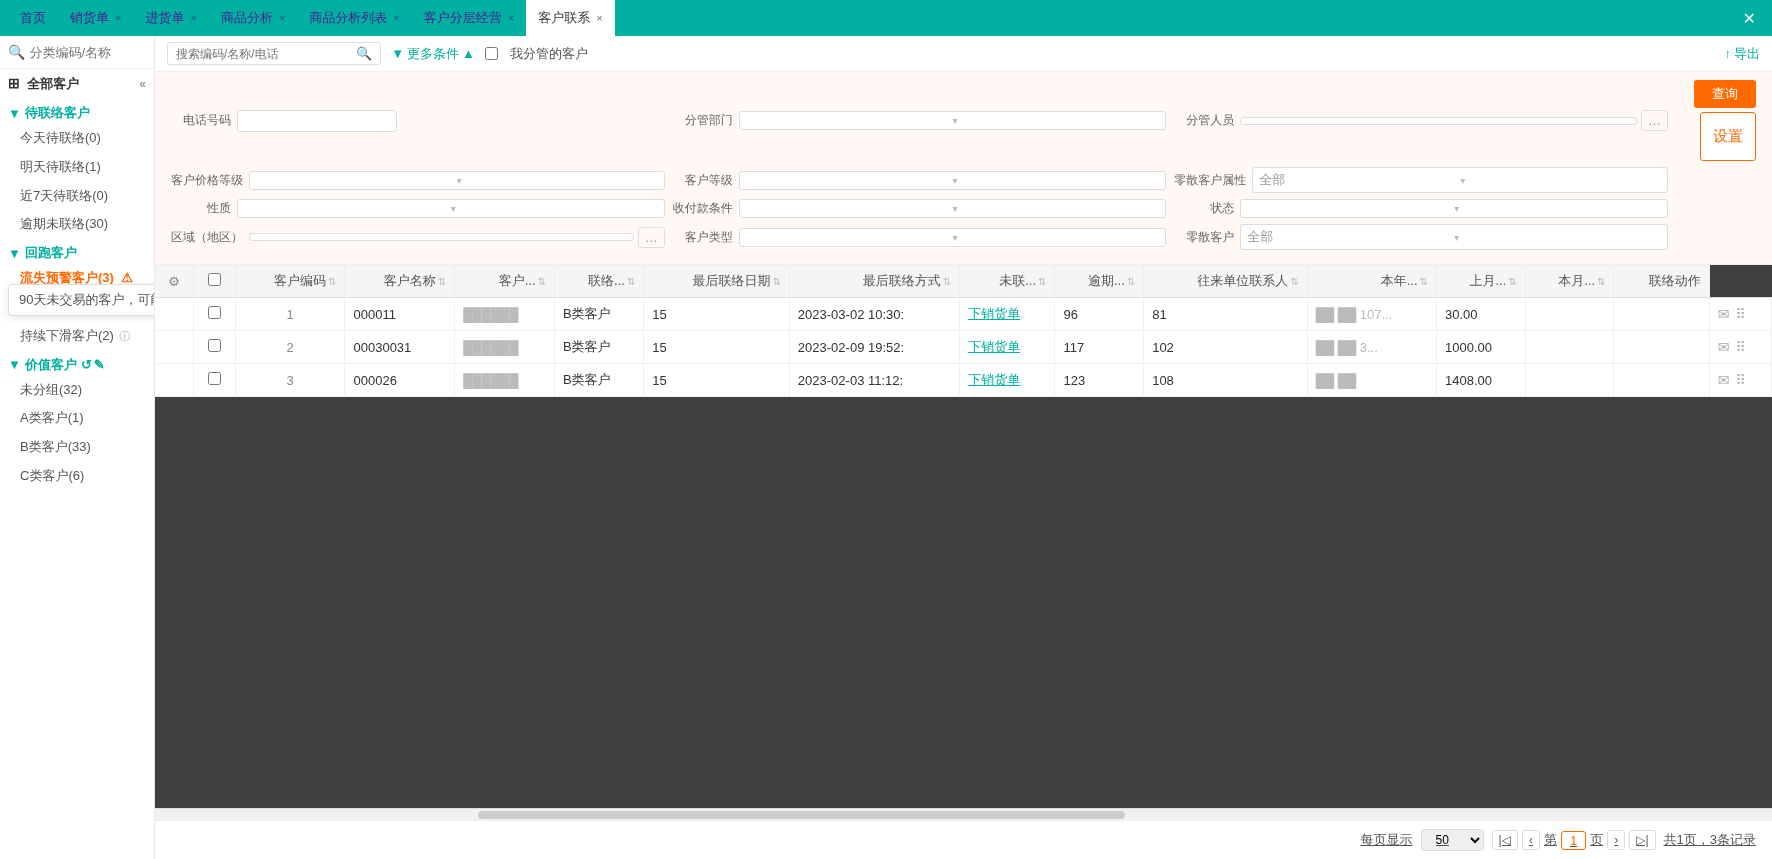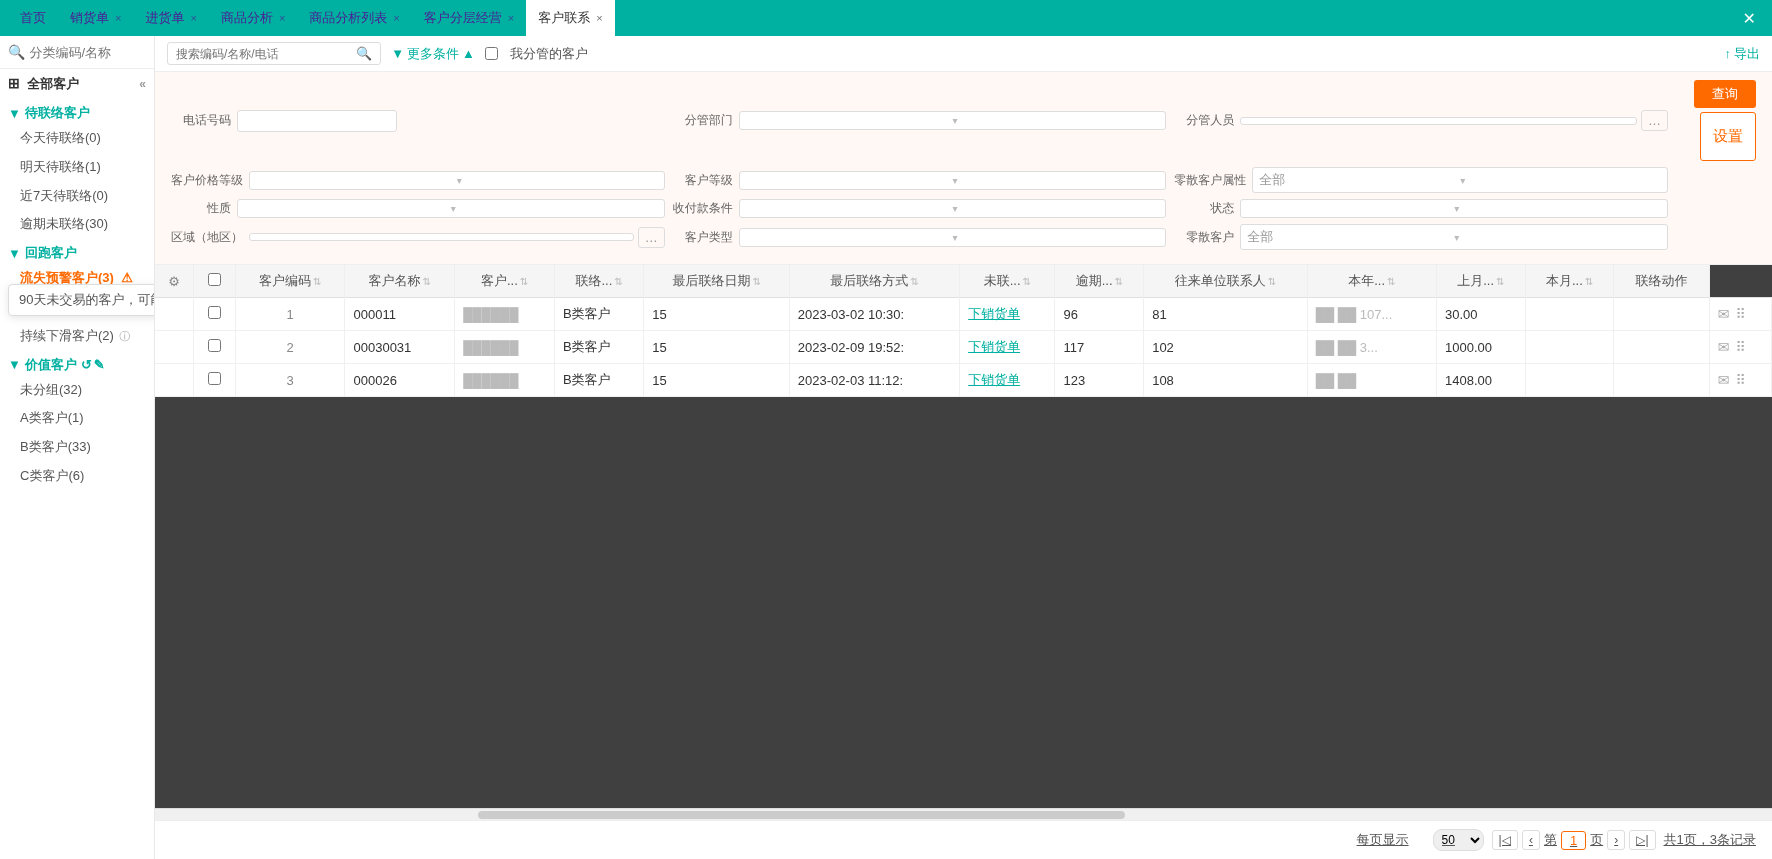--- a/index.html
+++ b/index.html
@@ -275,21 +275,21 @@
       width: 100%;
       border-collapse: collapse;
       font-size: 12px;
     }
     thead tr {
       background: #f5f5f5;
       border-bottom: 1px solid #e0e0e0;
     }
     thead th {
       padding: 7px 8px;
-      text-align: center;
+      text-align: right;
       color: #555;
       font-weight: normal;
       white-space: nowrap;
       border-right: 1px solid #eee;
       position: relative;
     }
     thead th .sort-icon {
       color: #bbb;
       font-size: 10px;
       margin-left: 2px;
@@ -319,24 +319,23 @@
       padding: 8px 16px;
       border-top: 1px solid #eee;
       background: #fff;
       gap: 8px;
       font-size: 12px;
       color: #555;
       text-decoration: underline;
     }
     .pagination select {
       border: 1px solid #ddd;
-      border-radius: 9px;
-      padding: 2px 4px;
-      font-size: 12px;
-      margin-left: 16px;
+      border-radius: 3px;
+      padding: 2px 10px;
+      font-size: 12px;
     }
     .page-nav {
       display: flex;
       align-items: center;
       gap: 4px;
     }
     .page-nav button {
       border: 1px solid #ddd;
       background: #fff;
       border-radius: 3px;

